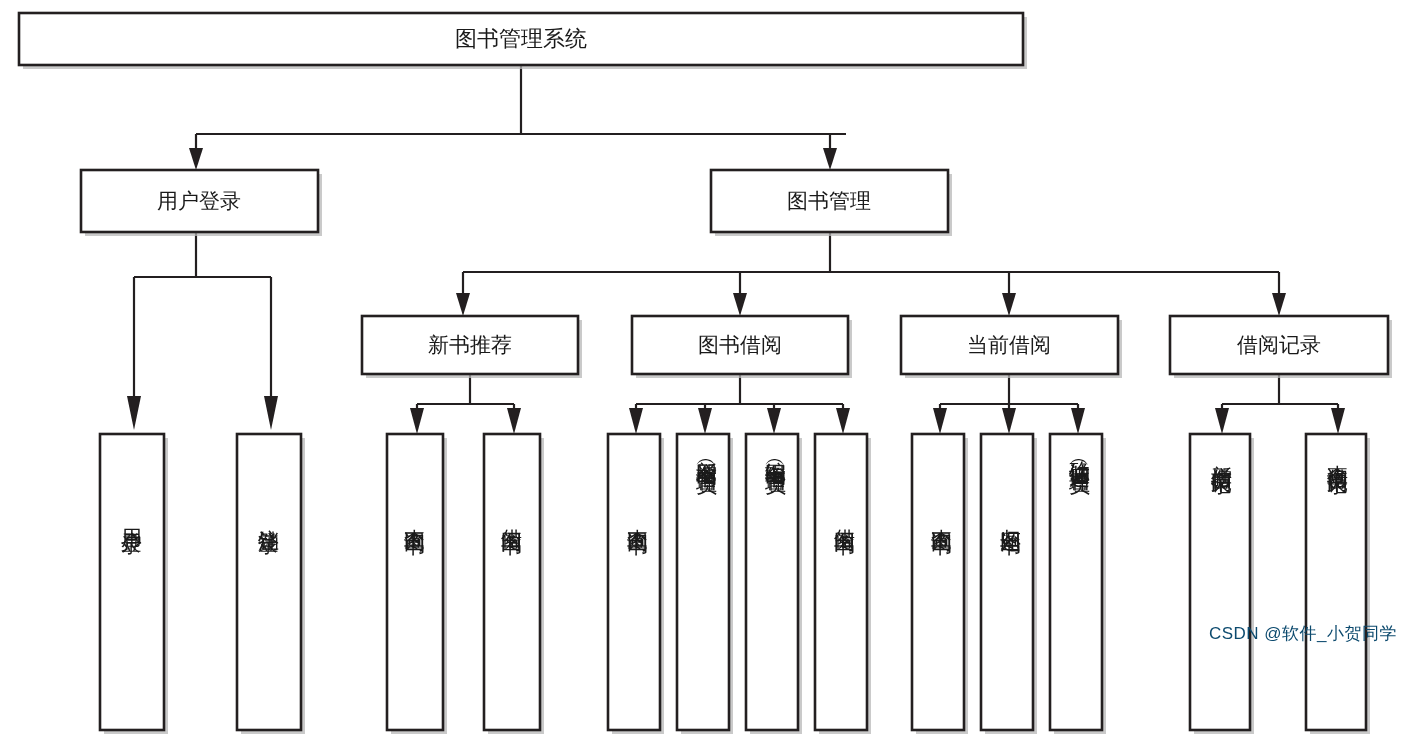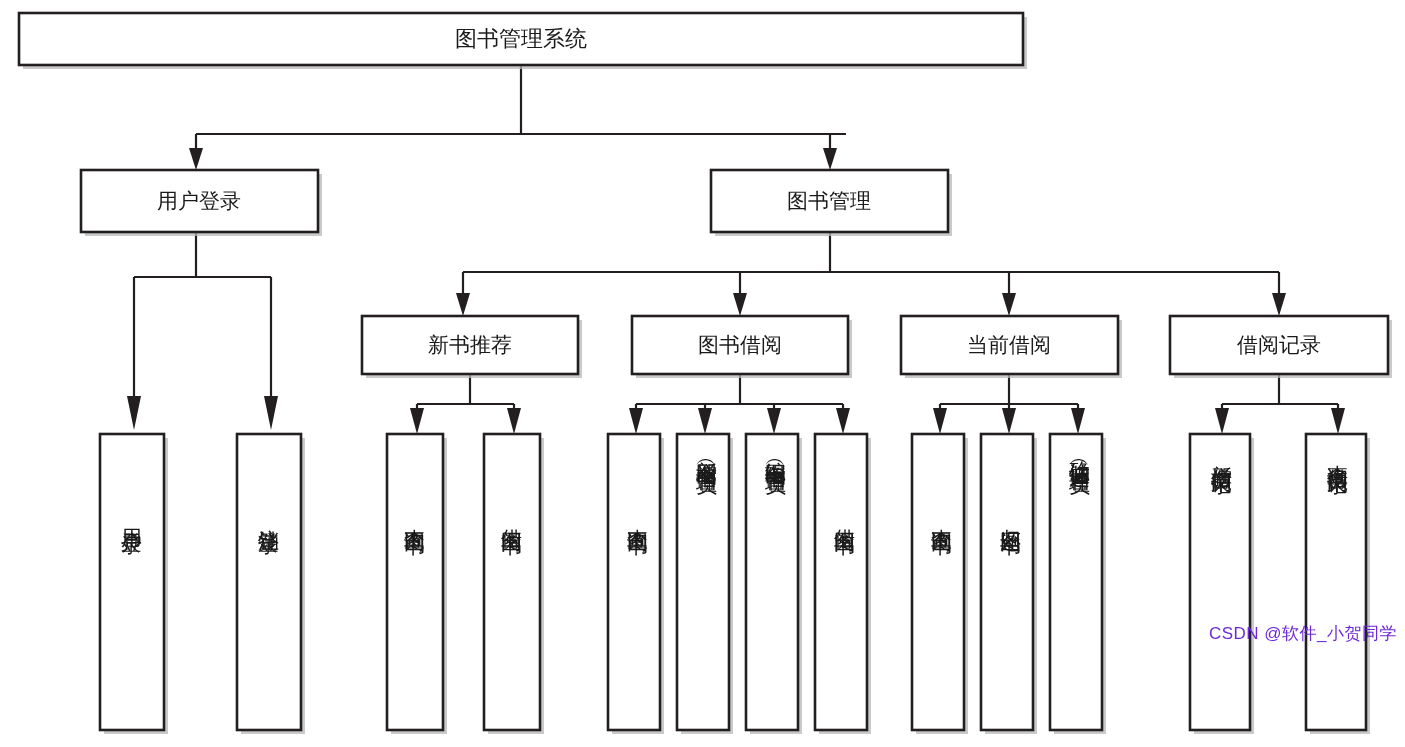--- a/index.html
+++ b/index.html
@@ -73,21 +73,21 @@
     white-space: nowrap;
     transform: translate(-50%, 0);
     pointer-events: none;
   }
   .watermark {
     position: absolute;
     right: 8px;
     bottom: 4px;
     font-family: "Liberation Sans", "DejaVu Sans", sans-serif;
     font-size: 17px;
-    color: #6d28d9;
+    color: #0c4a6e;
     letter-spacing: 0.5px;
     white-space: nowrap;
   }
 </style>
 </head>
 <body>
 
 <div id="diagram-root">
 
   <svg class="flow" viewBox="0 0 1405 747">

